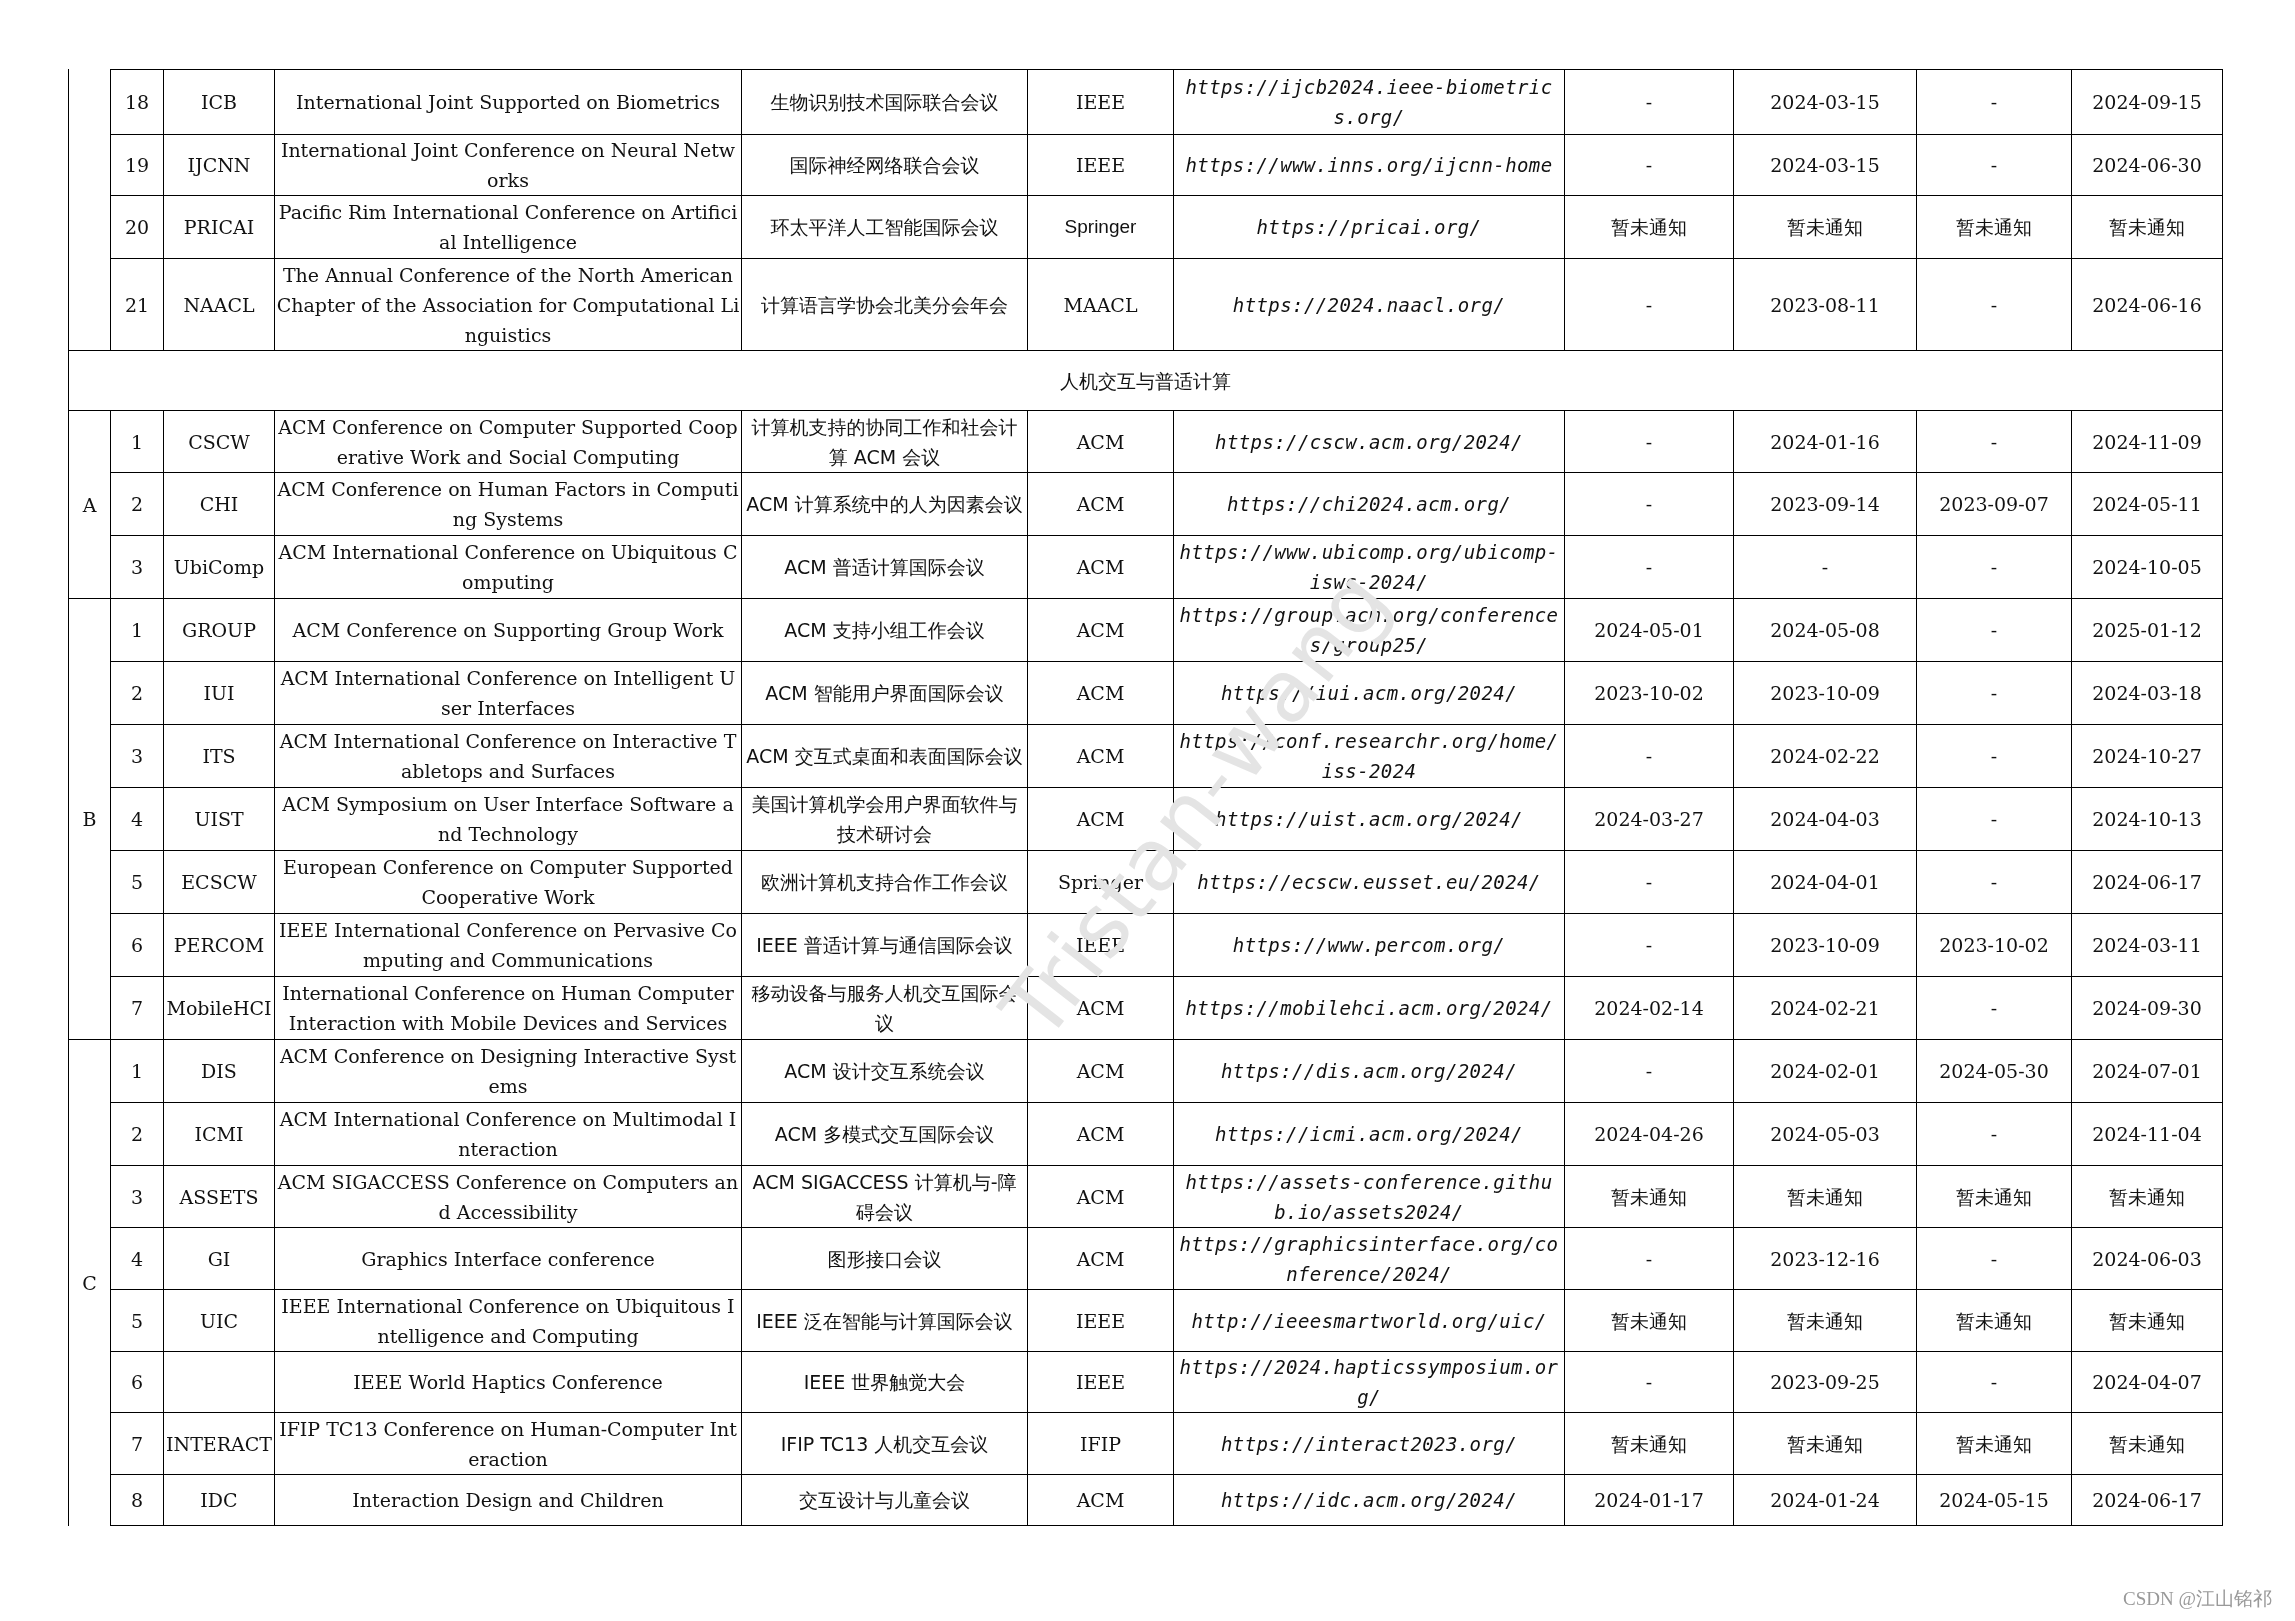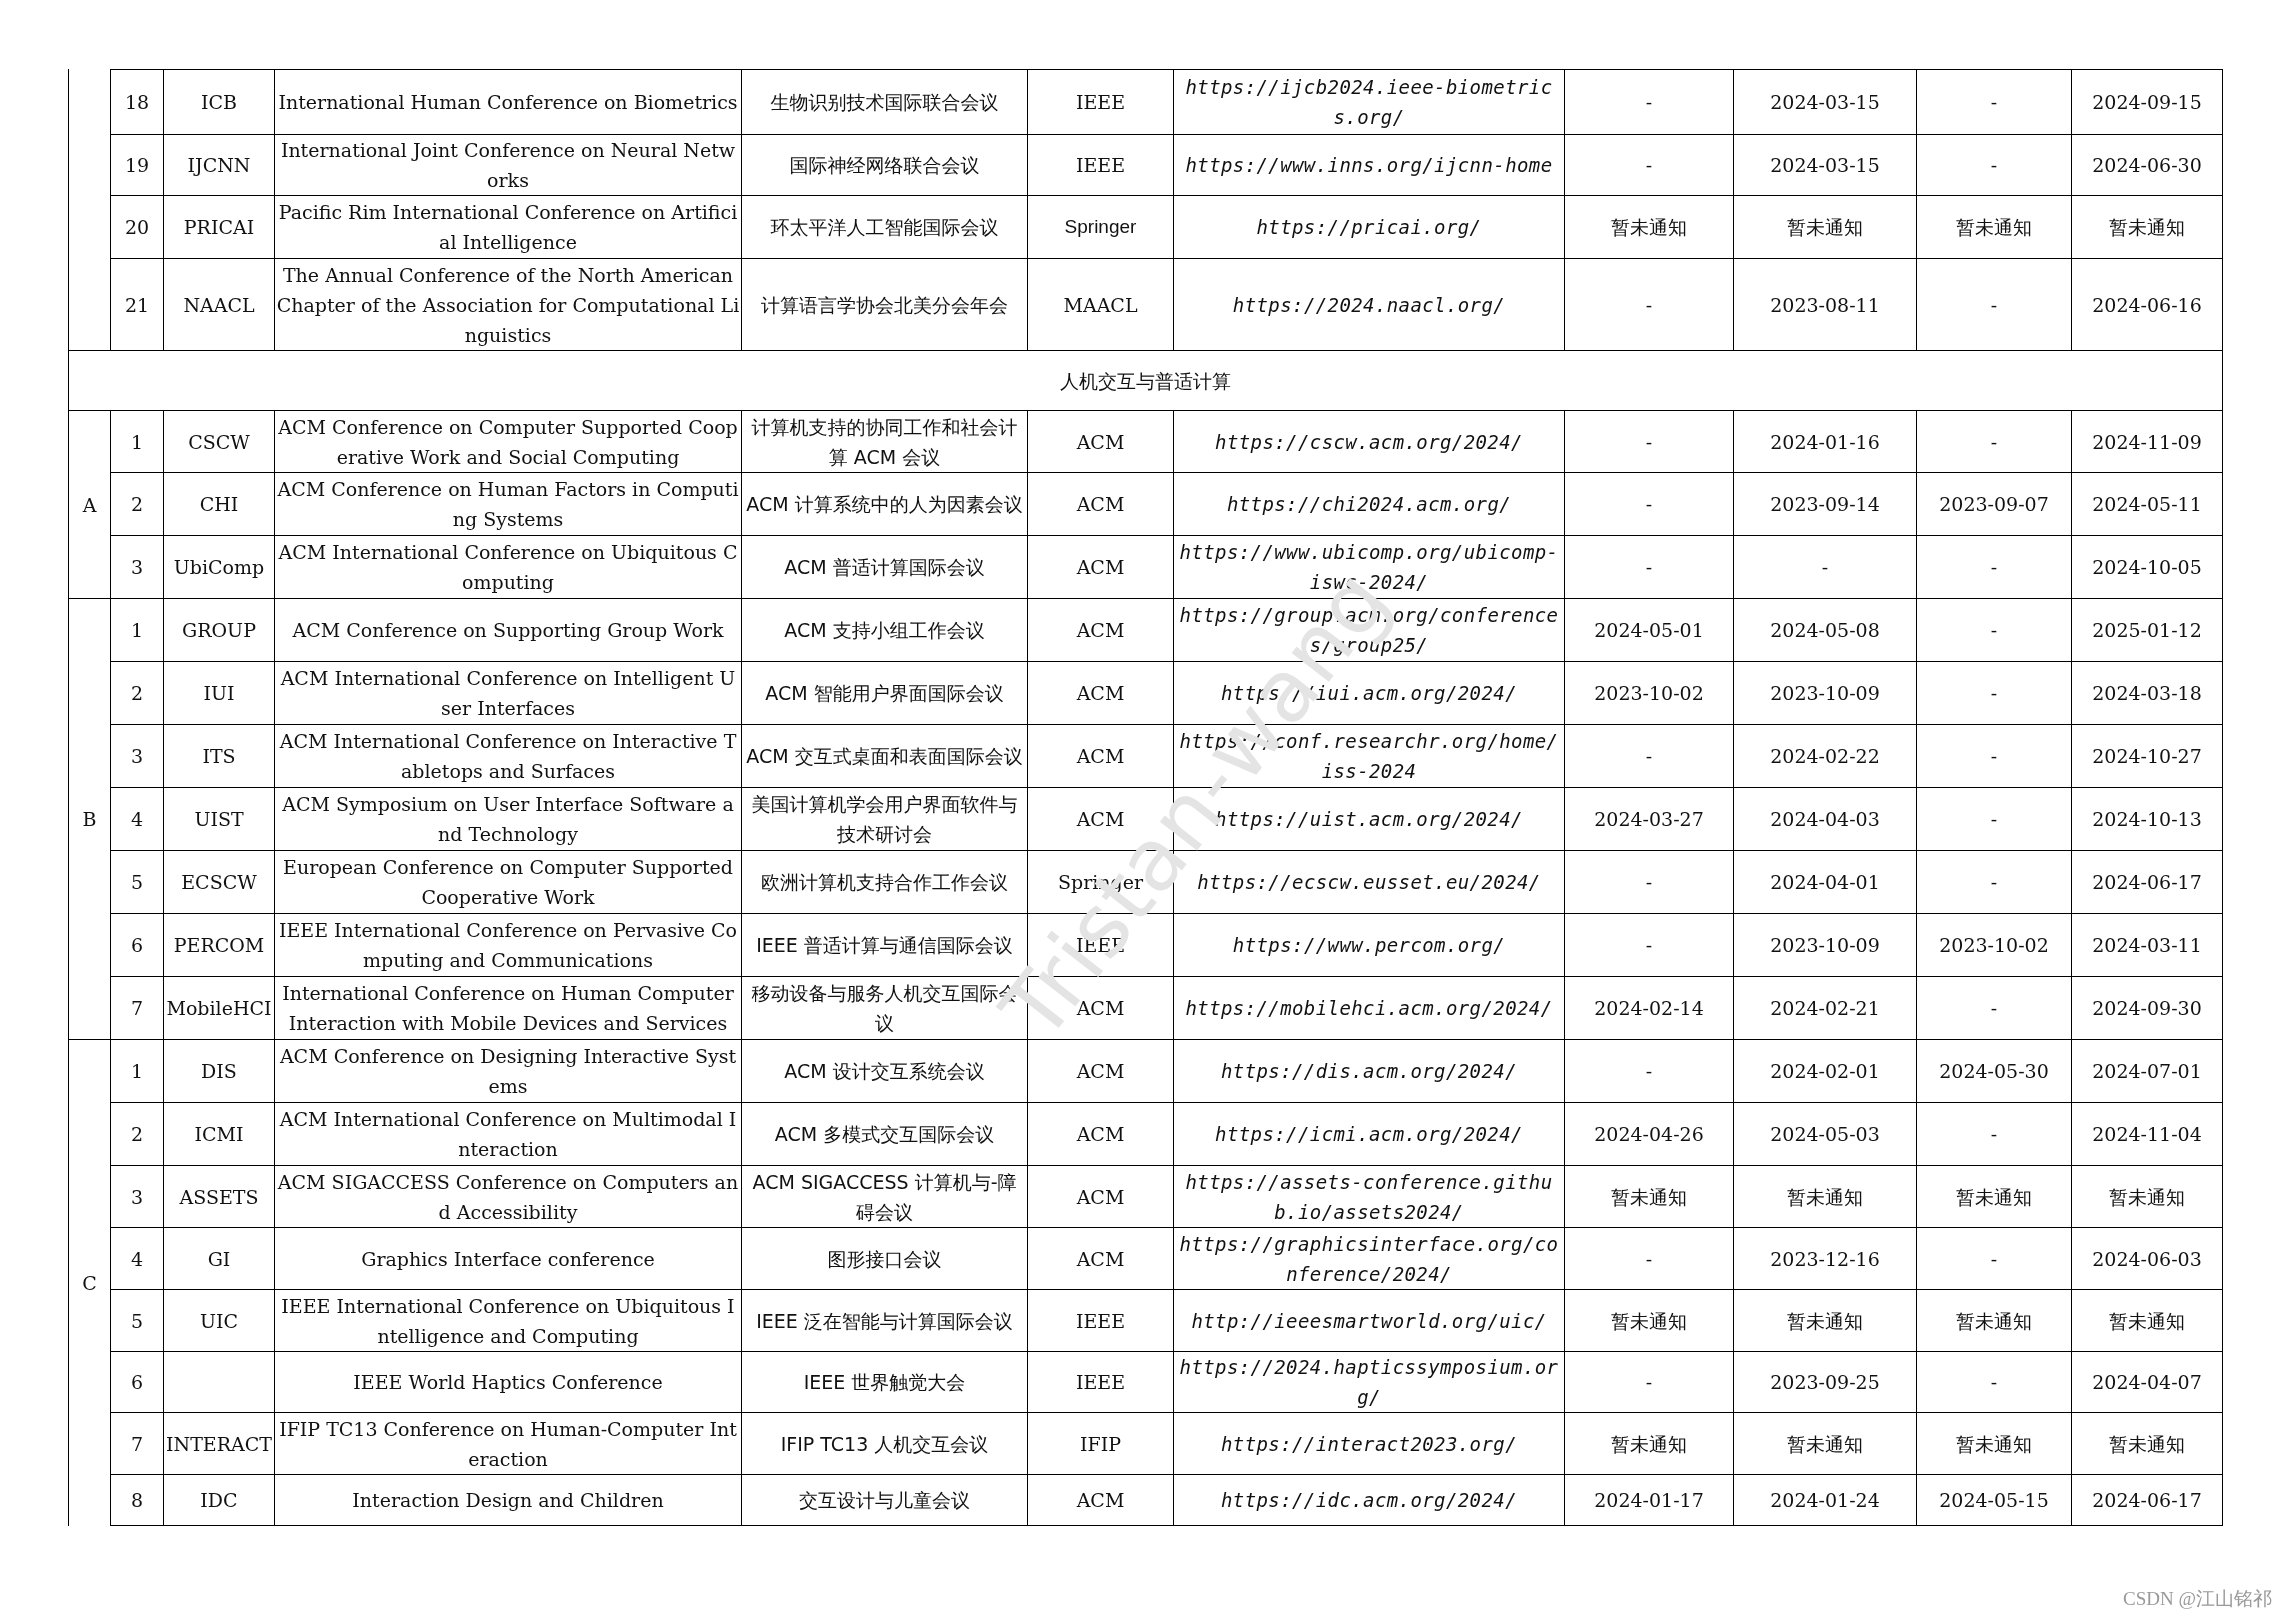--- a/index.html
+++ b/index.html
@@ -38,21 +38,21 @@
     <col style="width:183px">
       <col style="width:155px">
       <col style="width:151px">
   </colgroup>
   <tbody>
 
     <tr style="height:65px">
       <td rowspan="4" class="blank-cat" style="border-left:none;border-top:none;border-bottom:1.4px solid #000;"></td>
       <td>18</td>
       <td>ICB</td>
-      <td>International Human Conference on Biometrics</td>
+      <td>International Joint Supported on Biometrics</td>
       <td class="cn">生物识别技术国际联合会议</td>
       <td>IEEE</td>
       <td class="mono">https://ijcb2024.ieee-biometrics.org/</td>
       <td>-</td>
       <td>2024-03-15</td>
       <td>-</td>
       <td>2024-09-15</td>
     </tr>
     <tr style="height:52px">
       <td>19</td>

